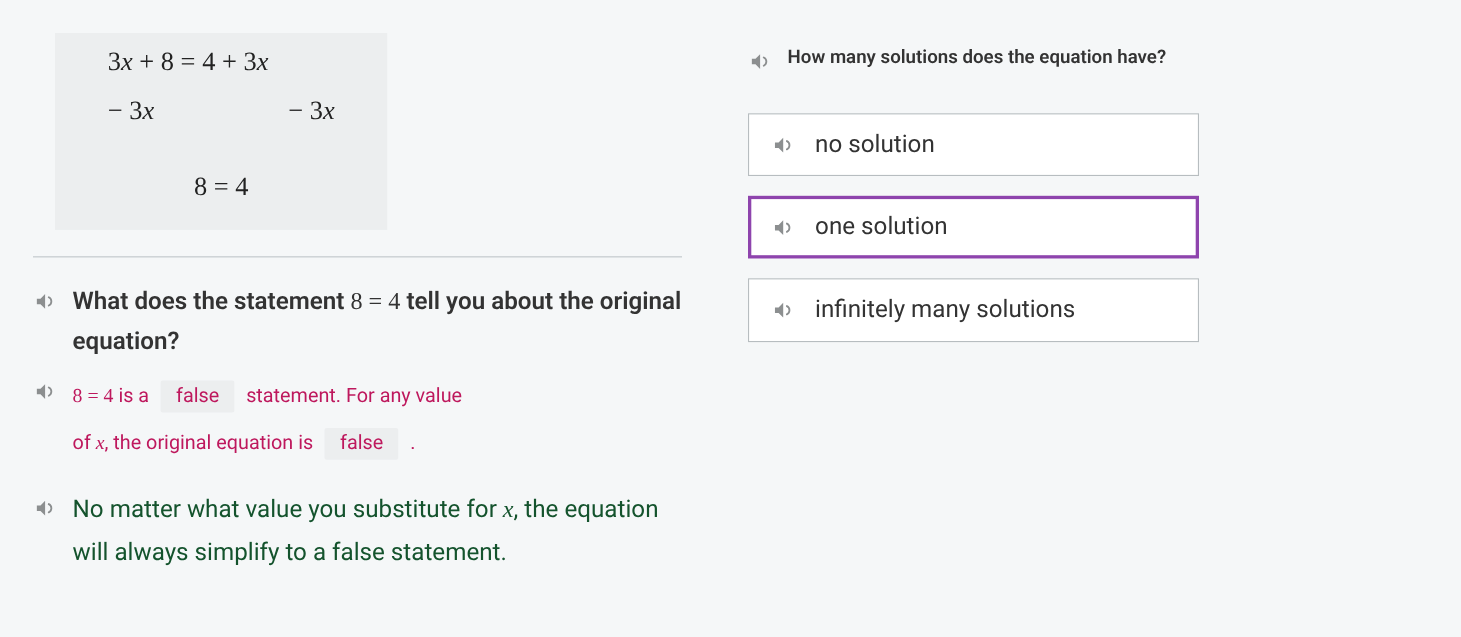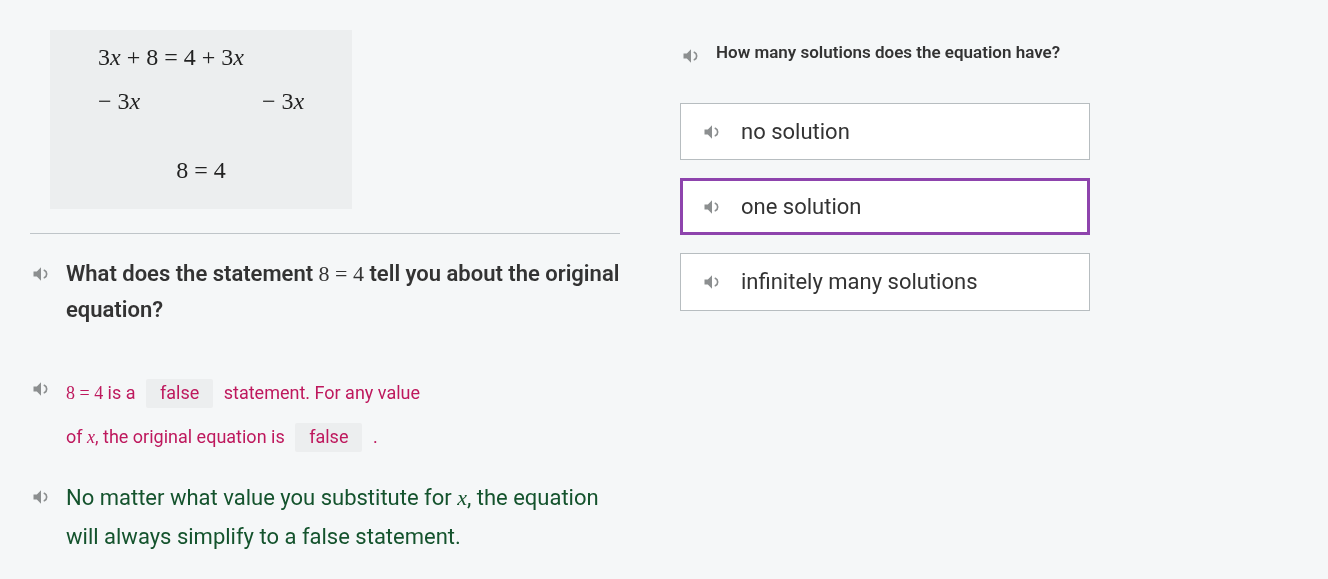--- a/index.html
+++ b/index.html
@@ -38,21 +38,21 @@
   .eq-result { text-align: center; margin-top: 30px; }
   hr.divider {
     border: none;
     border-top: 1px solid #bfc5c9;
     margin: 0 0 22px 0;
   }
   .prompt-row {
     display: flex;
     align-items: flex-start;
     gap: 14px;
-    margin-bottom: 42px;
+    margin-bottom: 8px;
   }
   .prompt-text {
     color: #333;
     font-size: 22px;
     font-weight: 600;
     line-height: 1.65;
   }
   .math-var { font-family: "Times New Roman", serif; font-style: italic; font-weight: normal;}
   .math-up { font-family: "Times New Roman", serif; font-style: normal; font-weight: normal;}
   .audio-icon {

